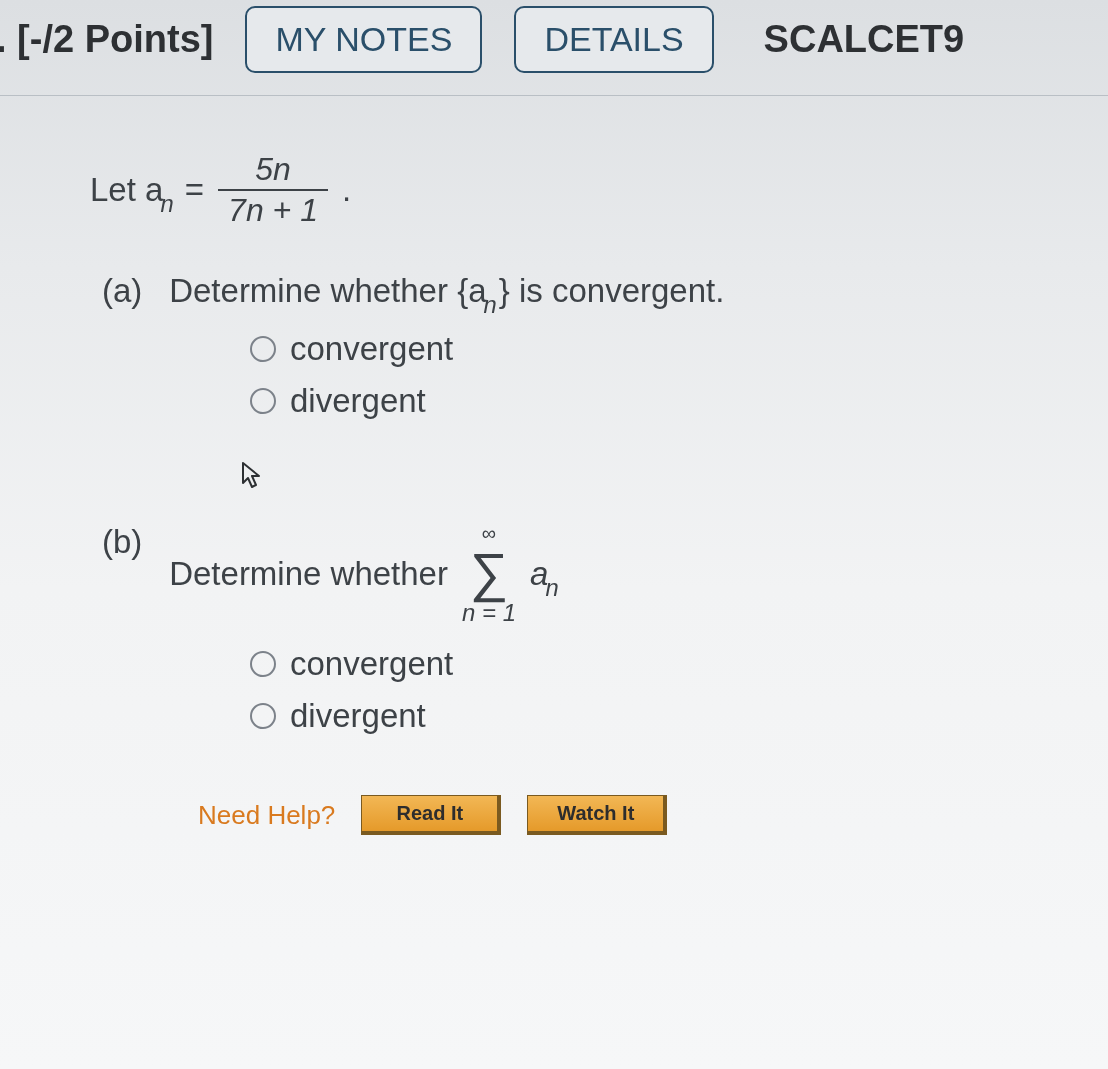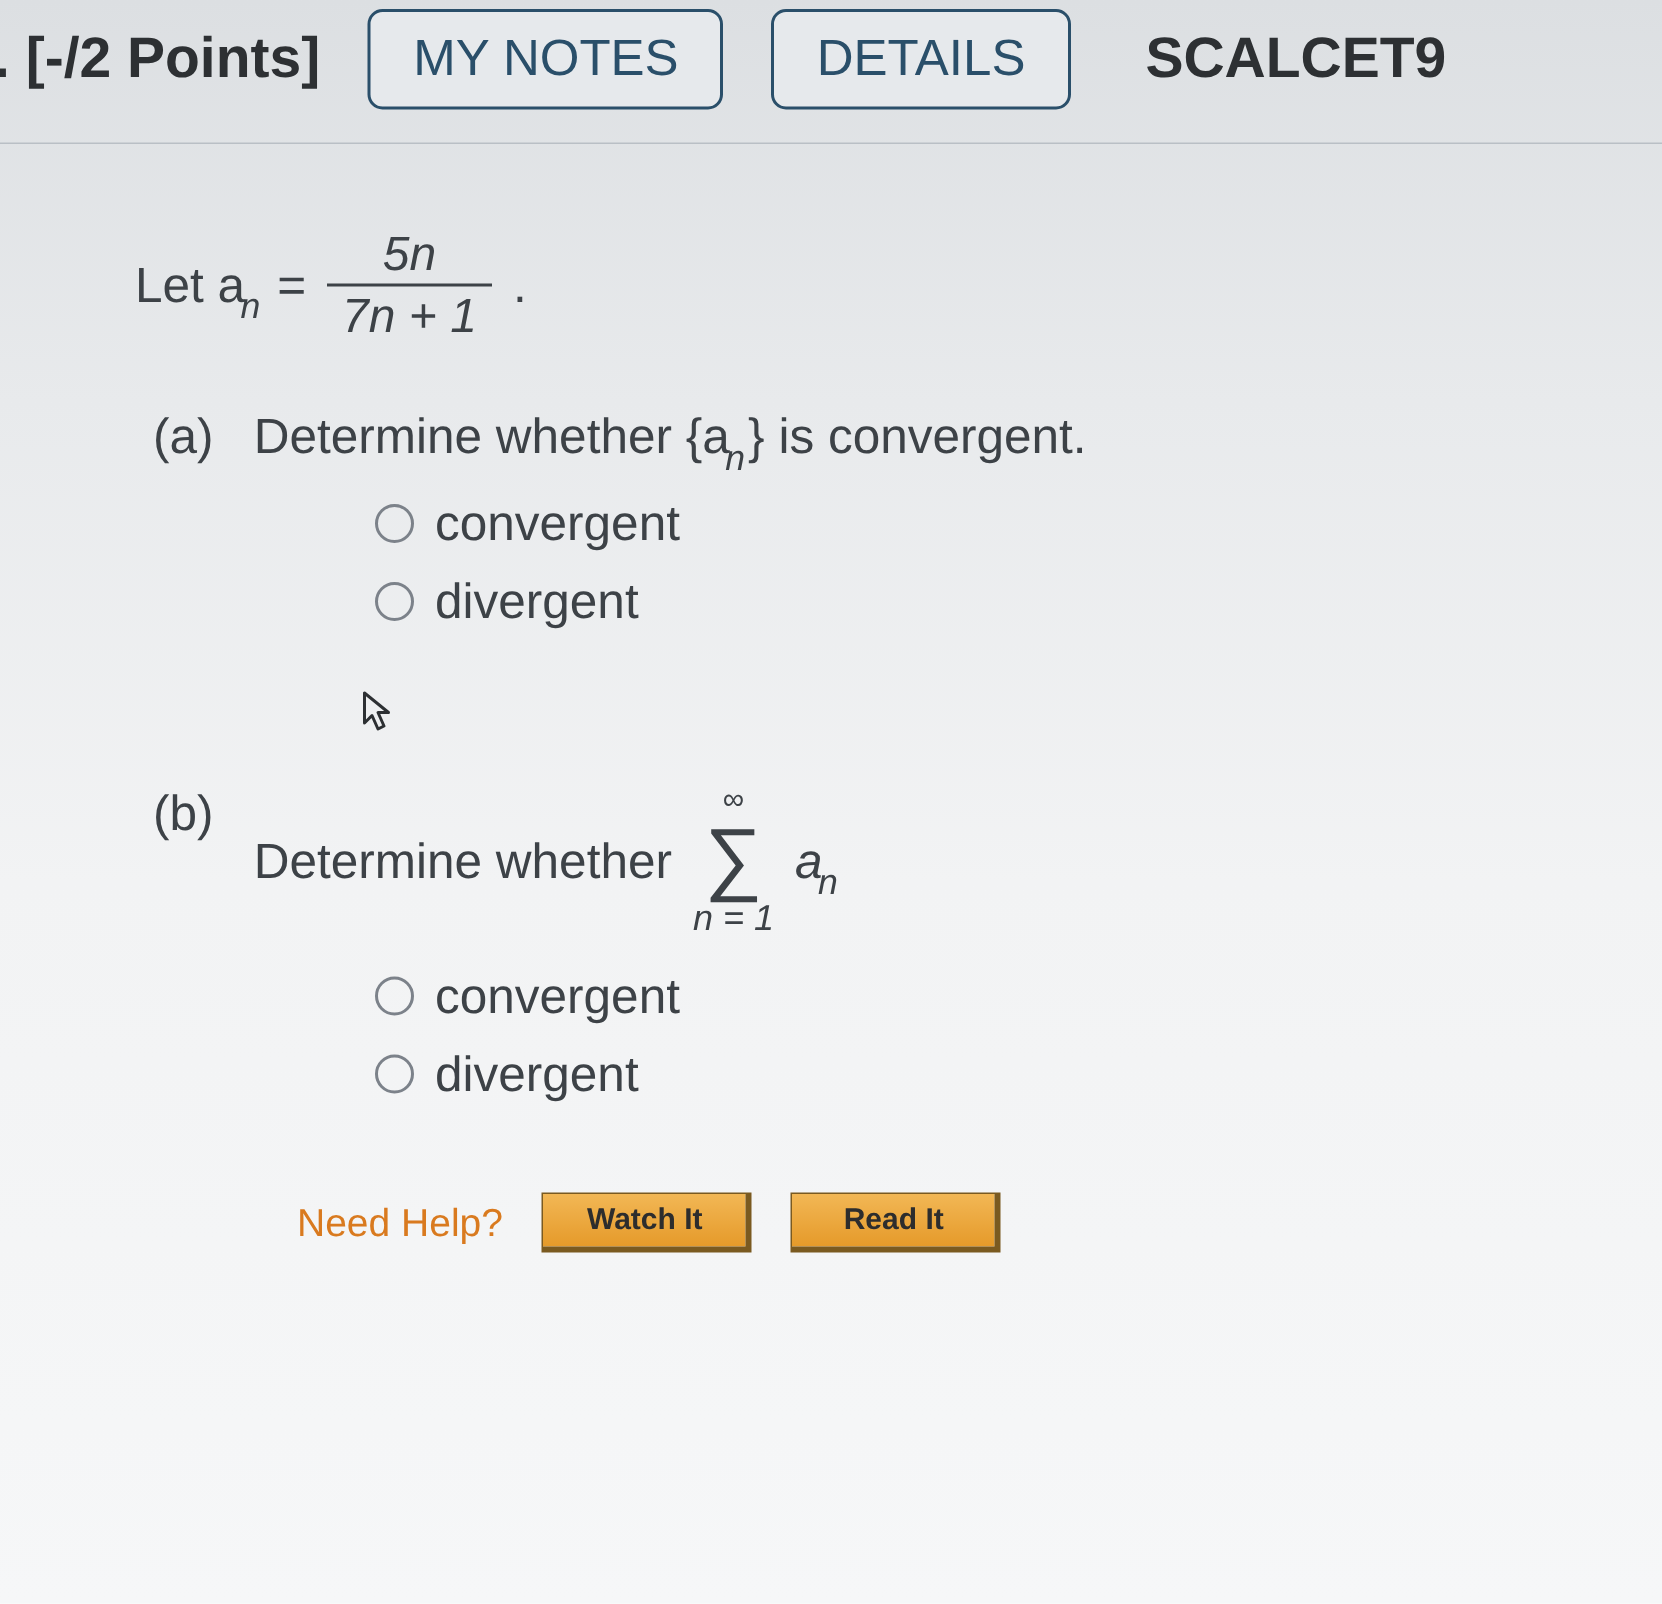--- a/index.html
+++ b/index.html
@@ -211,17 +211,17 @@
       </div>
       <div class="option">
         <span class="radio"></span>
         <span>divergent</span>
       </div>
     </div>
   </div>
 
   <div class="help-row">
     <span class="help-label">Need Help?</span>
+    <span class="help-btn">Read It</span>
     <span class="help-btn">Watch It</span>
-    <span class="help-btn">Read It</span>
   </div>
 
 </div>
 
 </body></html>

